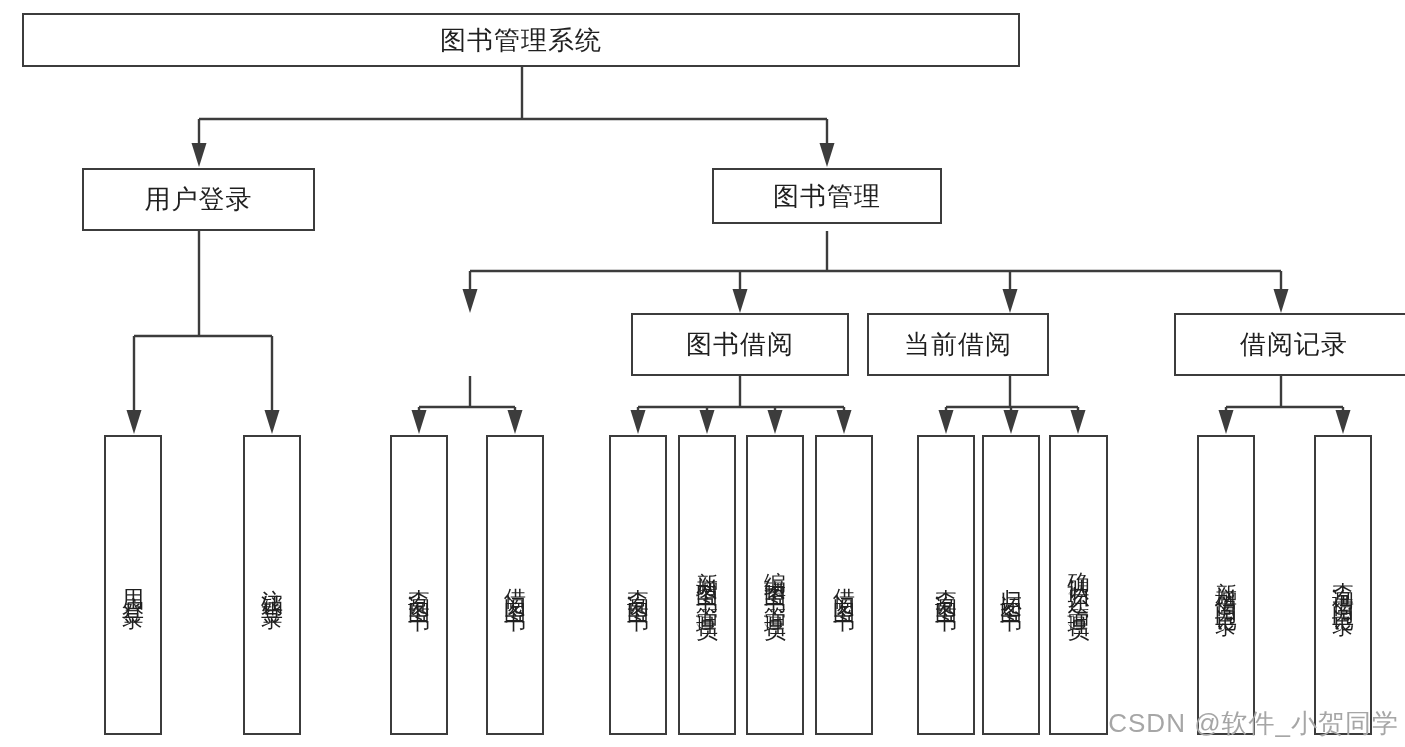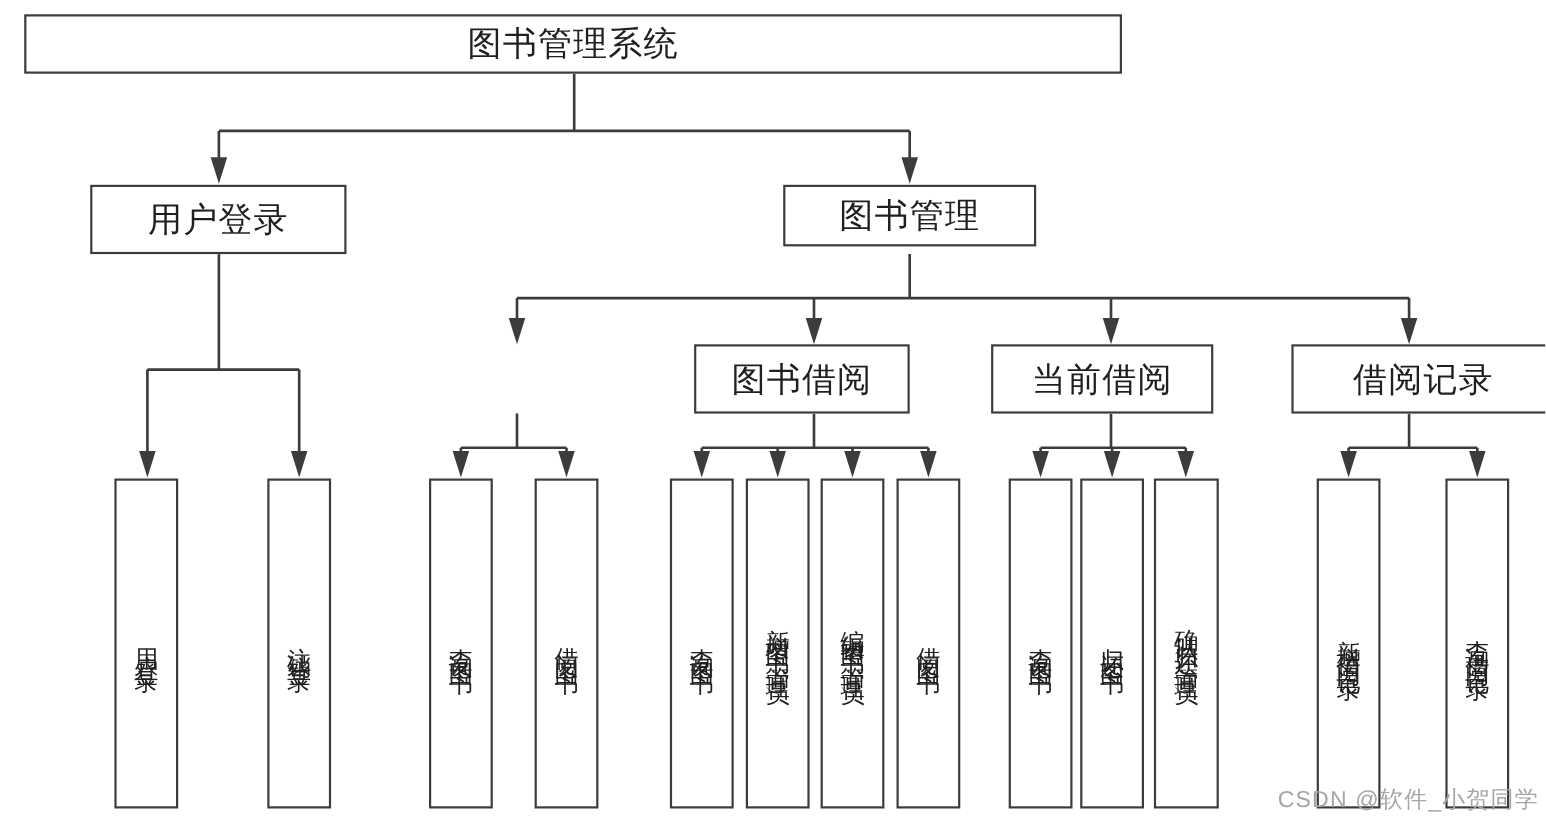--- a/index.html
+++ b/index.html
@@ -14,30 +14,30 @@
     color:var(--text);
   }
   .connectors{position:absolute;left:0;top:0;width:1405px;height:747px;}
   .node{
     position:absolute; box-sizing:border-box;
     border:2px solid var(--box-border);
     background:var(--background);
     display:flex; align-items:center; justify-content:center;
   }
   .hbox span{
-    font-size:31px; letter-spacing:1px; white-space:nowrap; color:var(--text);
+    font-size:26px; letter-spacing:1px; white-space:nowrap; color:var(--text);
   }
   .vbox span{
     writing-mode:vertical-rl;
     font-size:22px; letter-spacing:7px; color:var(--text);
     white-space:nowrap;
   }
   .watermark{
     position:absolute; right:6px; bottom:6px;
-    font-size:21px; color:var(--watermark); letter-spacing:1px;
+    font-size:26px; color:var(--watermark); letter-spacing:1px;
     white-space:nowrap;
   }
 </style>
 </head>
 <body>
 
 <div class="stage">
 
   <svg class="connectors" viewBox="0 0 1405 747" xmlns="http://www.w3.org/2000/svg">
     <g stroke="#3c3c3c" stroke-width="2.4" fill="none">
@@ -83,24 +83,24 @@
     <span>图书管理系统</span>
   </div>
 
   <div class="node hbox" style="left:82px;top:168px;width:233px;height:63px">
     <span>用户登录</span>
   </div>
   <div class="node hbox" style="left:712px;top:168px;width:230px;height:56px">
     <span>图书管理</span>
   </div>
 
-  <div class="node hbox" style="left:631px;top:313px;width:196px;height:63px">
+  <div class="node hbox" style="left:631px;top:313px;width:218px;height:63px">
     <span>图书借阅</span>
   </div>
-  <div class="node hbox" style="left:901px;top:313px;width:202px;height:63px">
+  <div class="node hbox" style="left:867px;top:313px;width:182px;height:63px">
     <span>当前借阅</span>
   </div>
   <div class="node hbox" style="left:1174px;top:313px;width:240px;height:63px">
     <span>借阅记录</span>
   </div>
 
   <div class="node vbox" style="left:104px;top:435px;width:58px;height:300px">
     <span>用户登录</span>
   </div>
   <div class="node vbox" style="left:243px;top:435px;width:58px;height:300px">

